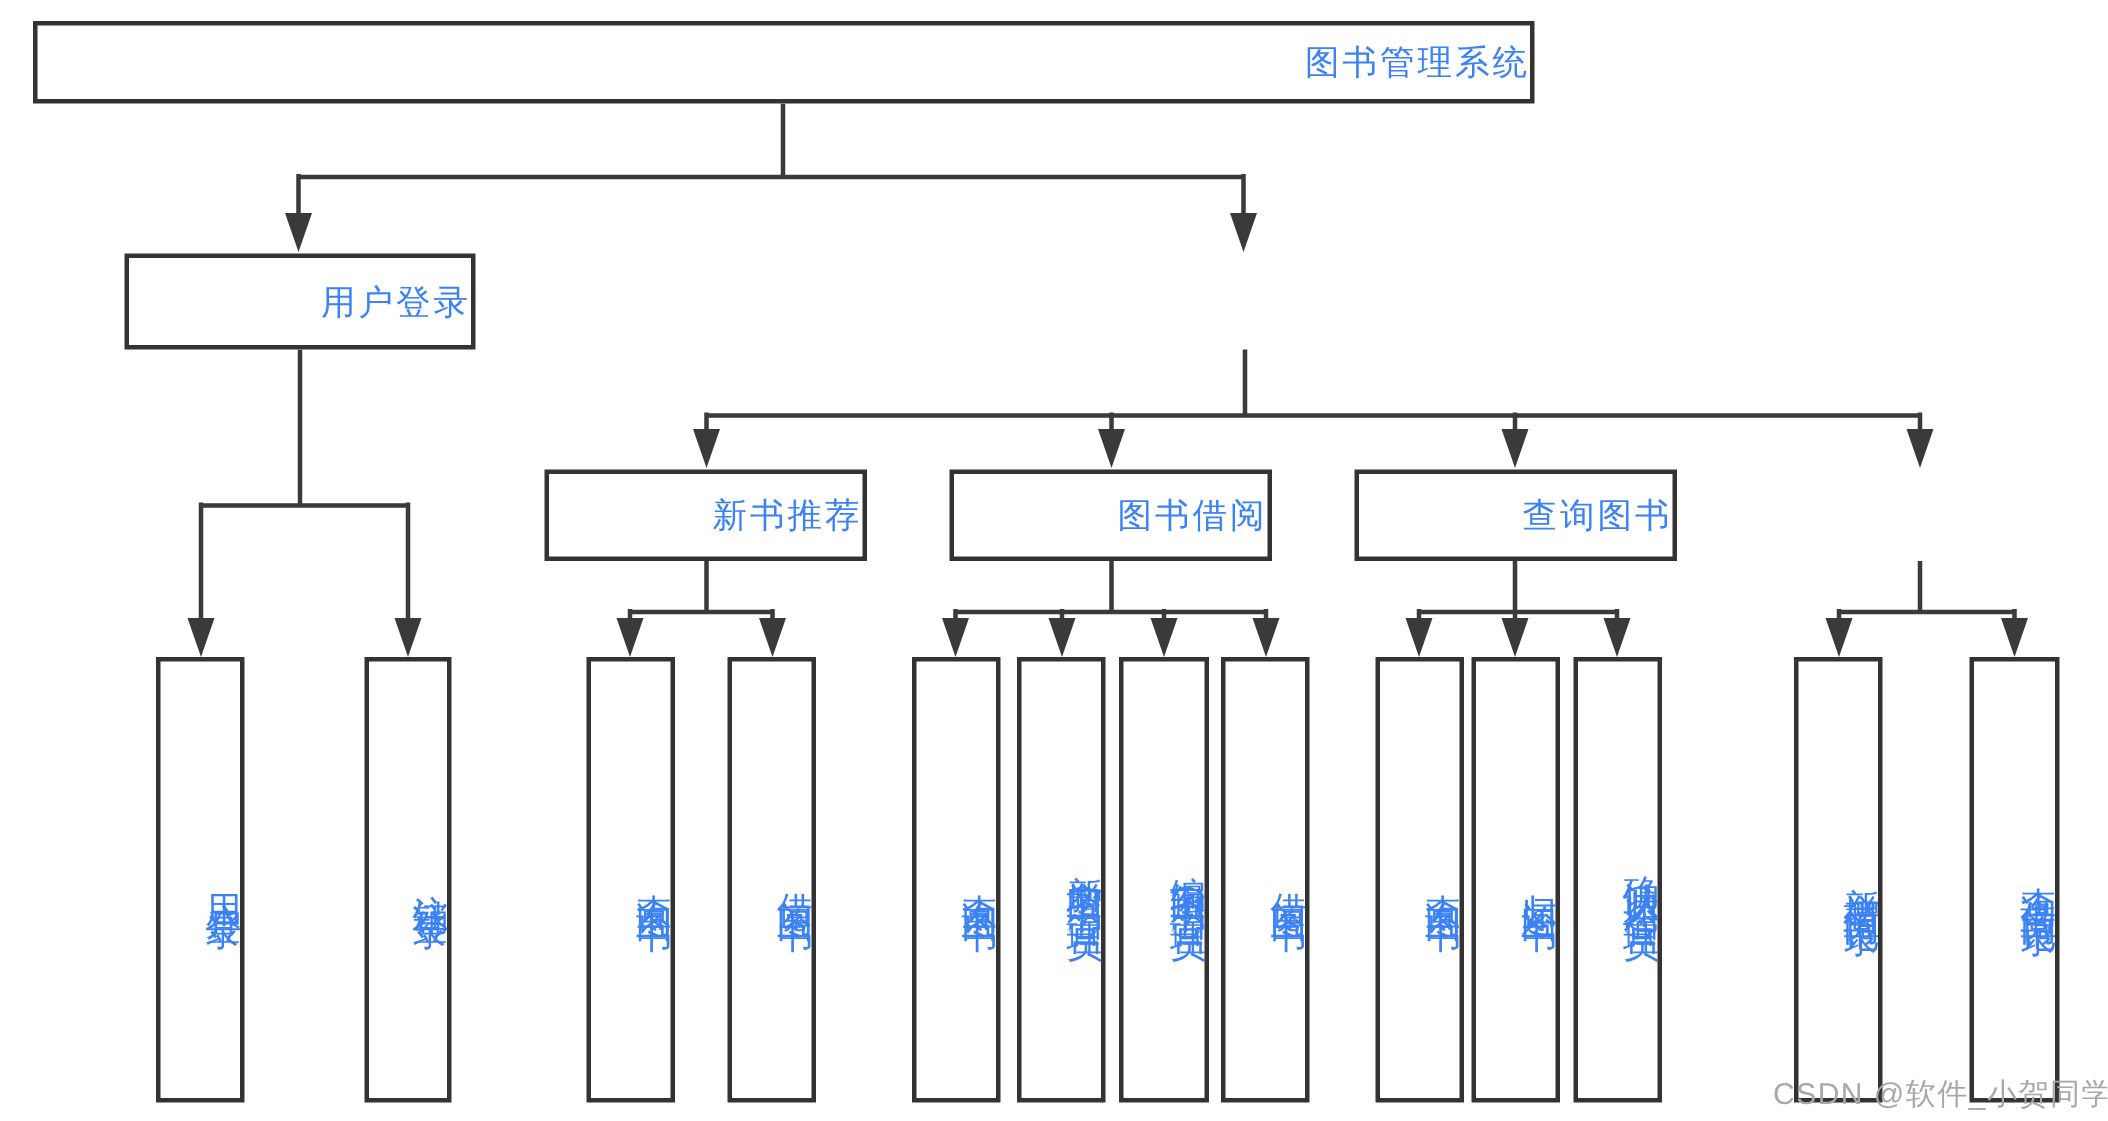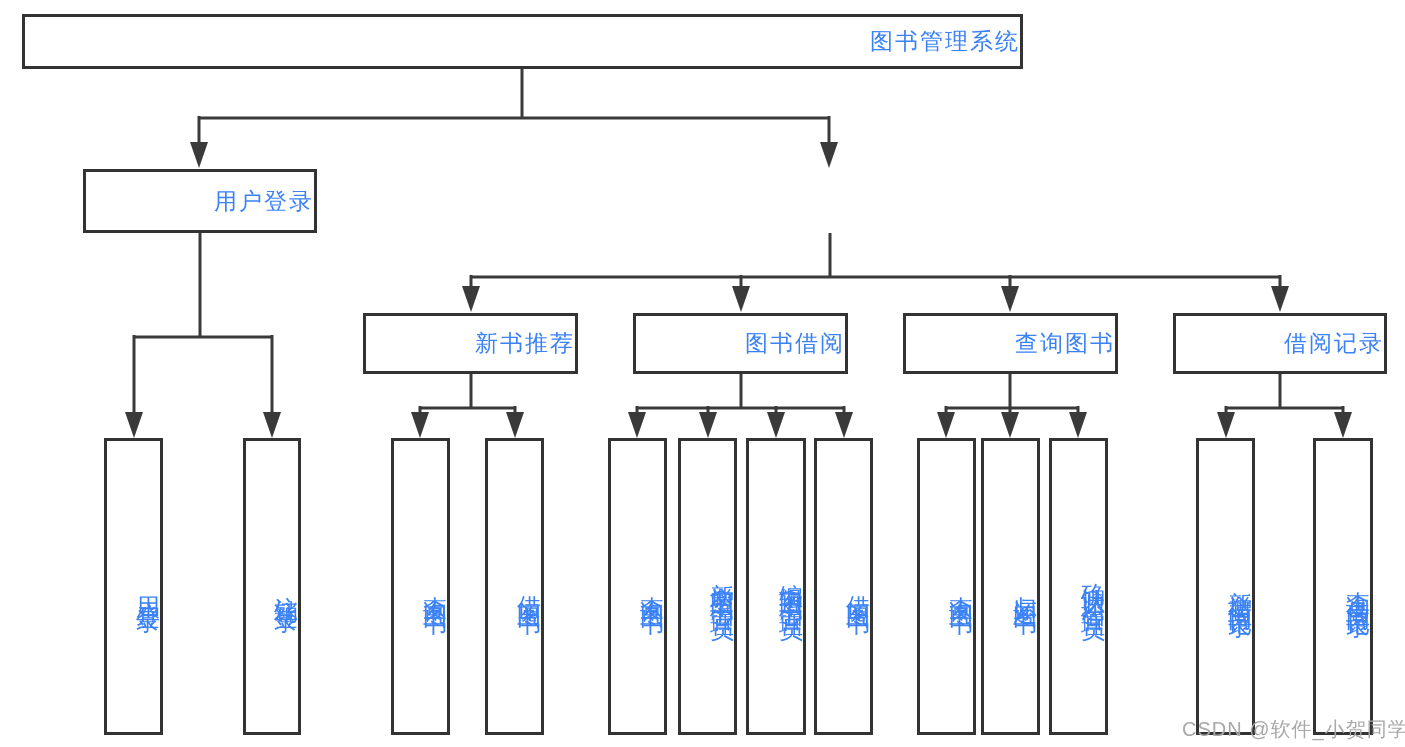--- a/index.html
+++ b/index.html
@@ -71,23 +71,20 @@
 
   <div class="node h" style="left:363px;top:313px;width:215px;height:61px">
     <span>新书推荐</span>
   </div>
   <div class="node h" style="left:633px;top:313px;width:215px;height:61px">
     <span>图书借阅</span>
   </div>
   <div class="node h" style="left:903px;top:313px;width:215px;height:61px">
     <span>查询图书</span>
   </div>
-  <div class="node h" style="left:1173px;top:313px;width:214px;height:61px">
-    <span>借阅记录</span>
-  </div>
 
   <div class="node v" style="left:104px;top:438px;width:59px;height:297px">
     <span>用户登录</span>
   </div>
   <div class="node v" style="left:243px;top:438px;width:58px;height:297px">
     <span>注销登录</span>
   </div>
   <div class="node v" style="left:391px;top:438px;width:59px;height:297px">
     <span>查询图书</span>
   </div>

